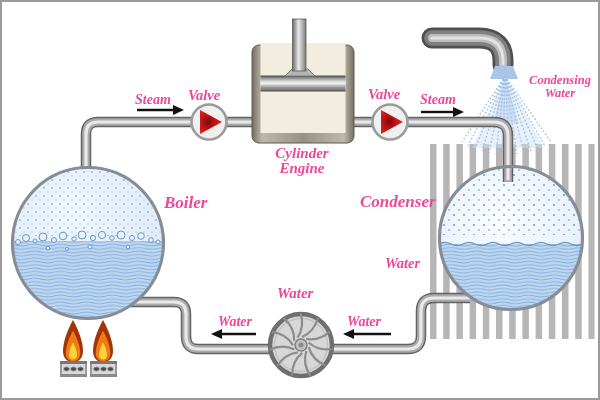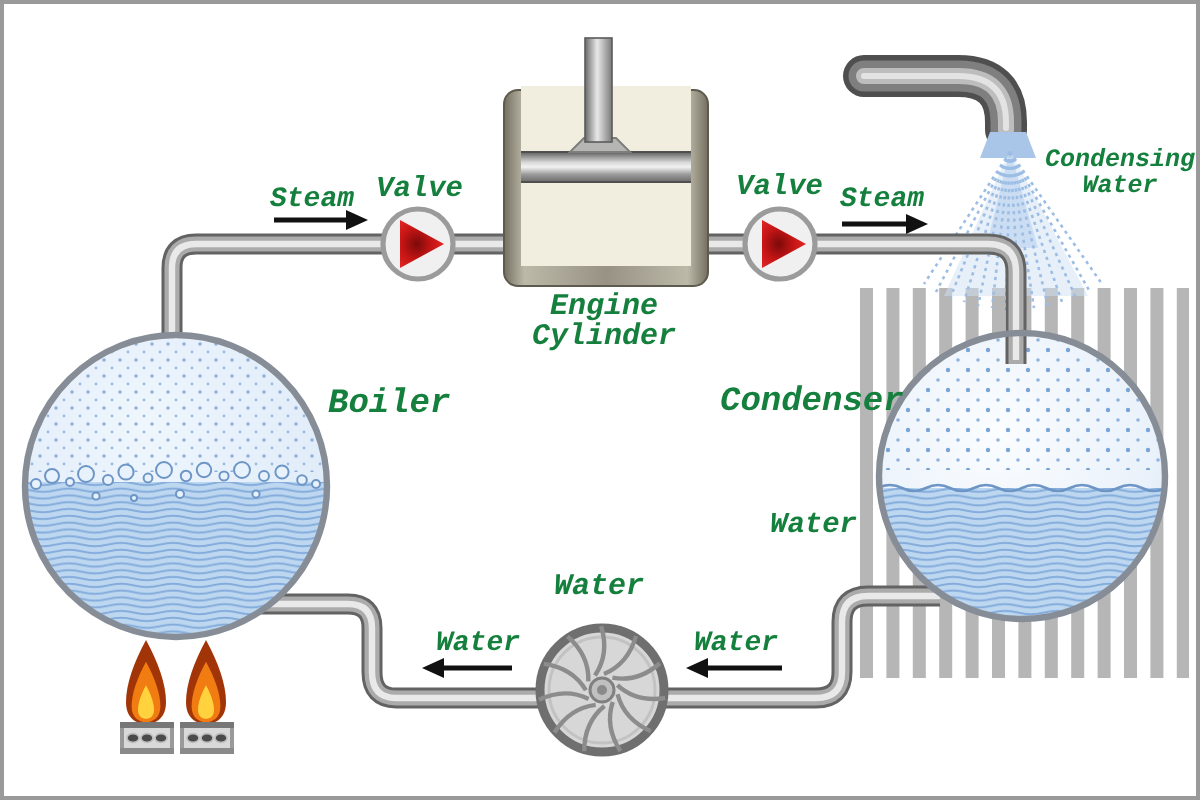--- a/index.html
+++ b/index.html
@@ -8,24 +8,24 @@
     width:600px;height:400px;
     box-sizing:border-box;
     background:#ffffff;
     border:2px solid #9a9a9a;
     overflow:hidden;
     font-family:"Liberation Serif", serif;
   }
   .stage svg{position:absolute;left:0;top:0;}
   .lbl{
     position:absolute;
-    font-family:Liberation Mono, monospace;
+    font-family:Liberation Serif, serif;
     font-style:italic;
     font-weight:bold;
-    color:#15803d;
+    color:#ec4899;
     white-space:nowrap;
     user-select:none;
   }
   .lbl .line{display:block;}
   .sz-lg{font-size:17px;}
   .sz-md{font-size:15px;}
   .sz-sm{font-size:14px;text-align:right;}
   .sz-xs{font-size:12.5px;line-height:13px;}
   .ctr{text-align:center;white-space:normal;}
 </style>
@@ -277,22 +277,22 @@
   </g>
   <g stroke="#111111" fill="#111111">
     <line x1="220" y1="332" x2="254" y2="332" stroke-width="2.4"></line>
     <polygon points="220,327 220,337 209,332" stroke="none"></polygon>
   </g>
 </svg>
 
 <div class="lbl sz-sm" style="left:133px;top:90px;">Steam</div>
 <div class="lbl sz-sm" style="left:186px;top:85px;font-size:14.5px;">Valve</div>
 <div class="lbl sz-md ctr" style="left:253px;top:144px;width:94px;line-height:15px;">
+  <span class="line">Cylinder</span>
   <span class="line">Engine</span>
-  <span class="line">Cylinder</span>
 </div>
 <div class="lbl sz-sm" style="left:366px;top:84px;font-size:14.5px;">Valve</div>
 <div class="lbl sz-sm" style="left:418px;top:90px;">Steam</div>
 <div class="lbl sz-xs ctr" style="left:518px;top:72px;width:80px;">
   <span class="line">Condensing</span>
   <span class="line">Water</span>
 </div>
 <div class="lbl sz-lg" style="left:162px;top:191px;text-align:right;">Boiler</div>
 <div class="lbl sz-lg" style="left:358px;top:190px;">Condenser</div>
 <div class="lbl sz-sm" style="left:383px;top:253px;font-size:14.5px;">Water</div>

